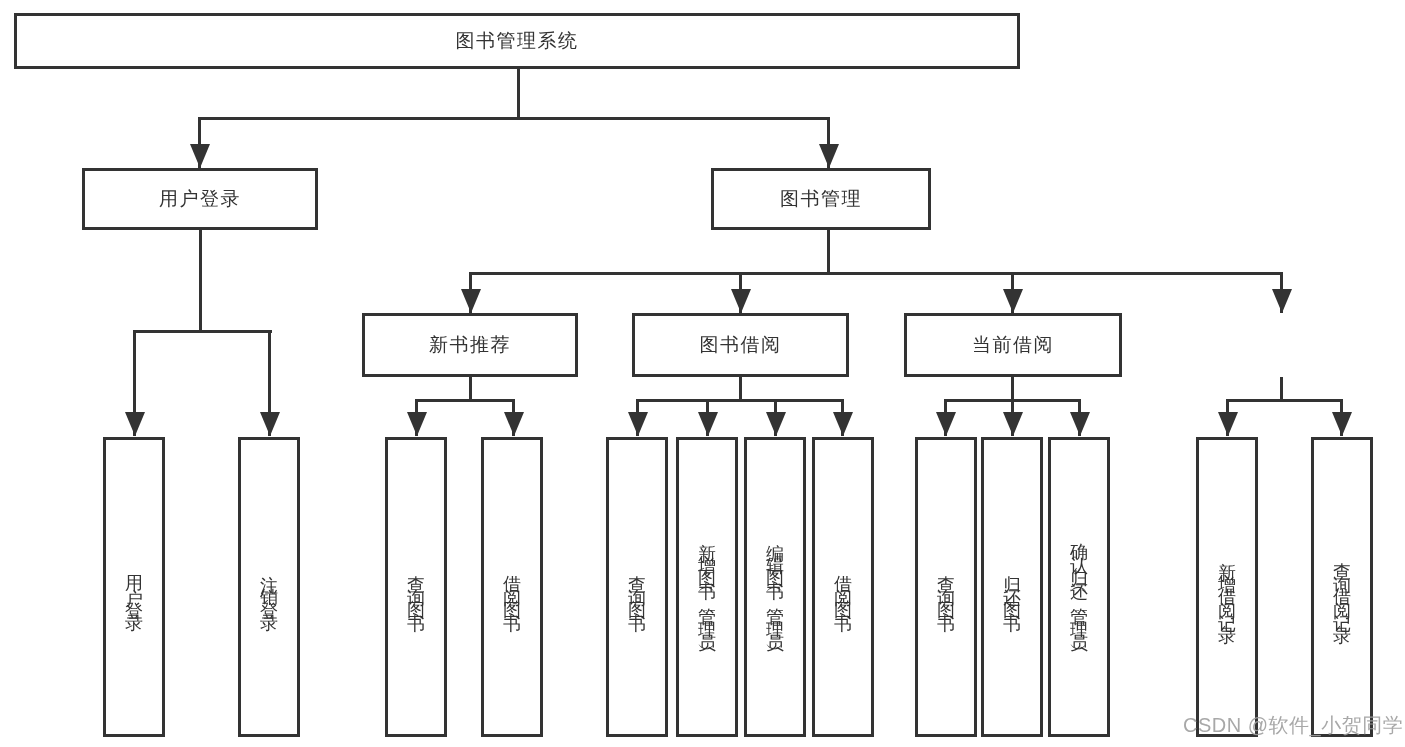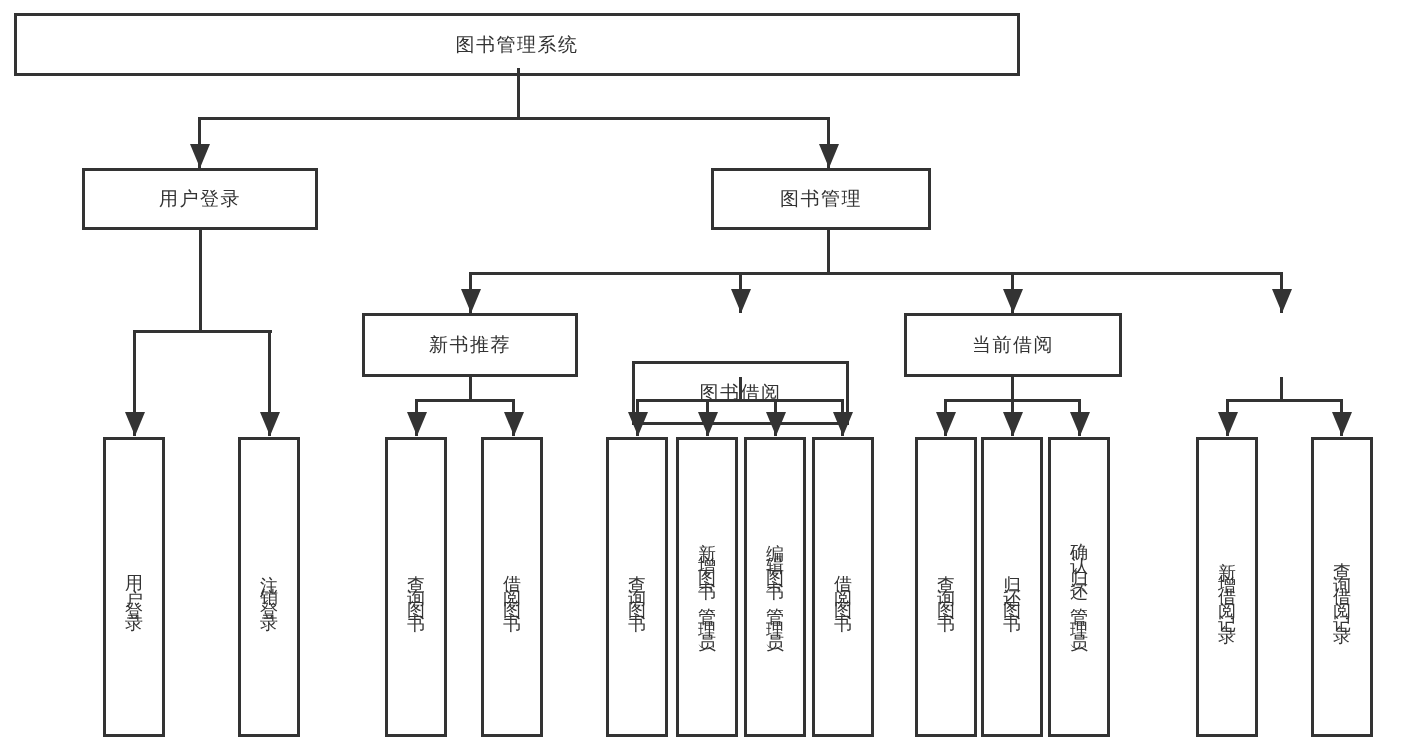--- a/index.html
+++ b/index.html
@@ -38,21 +38,21 @@
     position:absolute;left:1183px;top:712px;z-index:6;
     font-size:20px;color:rgba(158,158,158,0.9);letter-spacing:0.5px;
     white-space:nowrap;
   }
 </style>
 </head>
 <body>
 
 <div id="stage">
 
-  <div class="hbox" style="left:14px;top:13px;width:1006px;height:63px;">
+  <div class="hbox" style="left:14px;top:13px;width:1006px;height:56px;">
     <span>图书管理系统</span>
   </div>
 
   <div class="line-v" style="left:517px;top:68px;height:52px;"></div>
   <div class="line-h" style="left:198px;top:117px;width:632px;"></div>
   <div class="arrow-v" style="left:198px;top:117px;height:51px;"></div>
   <div class="arrow-v" style="left:827px;top:117px;height:51px;"></div>
 
   <div class="hbox" style="left:82px;top:168px;width:236px;height:62px;">
     <span>用户登录</span>
@@ -69,21 +69,21 @@
   <div class="line-v" style="left:827px;top:230px;height:45px;"></div>
   <div class="line-h" style="left:469px;top:272px;width:814px;"></div>
   <div class="arrow-v" style="left:469px;top:272px;height:41px;"></div>
   <div class="arrow-v" style="left:739px;top:272px;height:41px;"></div>
   <div class="arrow-v" style="left:1011px;top:272px;height:41px;"></div>
   <div class="arrow-v" style="left:1280px;top:272px;height:41px;"></div>
 
   <div class="hbox" style="left:362px;top:313px;width:216px;height:64px;font-family:Liberation Mono, monospace;">
     <span>新书推荐</span>
   </div>
-  <div class="hbox" style="left:632px;top:313px;width:217px;height:64px;margin-top:48px;">
+  <div class="hbox" style="left:632px;top:313px;width:217px;height:64px;">
     <span>图书借阅</span>
   </div>
   <div class="hbox" style="left:904px;top:313px;width:218px;height:64px;">
     <span>当前借阅</span>
   </div>
 
   <div class="line-v" style="left:469px;top:377px;height:25px;"></div>
   <div class="line-h" style="left:415px;top:399px;width:100px;"></div>
   <div class="arrow-v" style="left:415px;top:399px;height:37px;"></div>
   <div class="arrow-v" style="left:512px;top:399px;height:37px;"></div>
@@ -143,14 +143,15 @@
     <span class="vtext">确认归还（管理员）</span>
   </div>
 
   <div class="vbox" style="left:1196px;top:437px;width:62px;height:300px;">
     <span class="vtext">新增借阅记录</span>
   </div>
   <div class="vbox" style="left:1311px;top:437px;width:62px;height:300px;">
     <span class="vtext">查询借阅记录</span>
   </div>
 
+  <div class="watermark">CSDN @软件_小贺同学</div>
 
 </div>
 
 </body></html>

